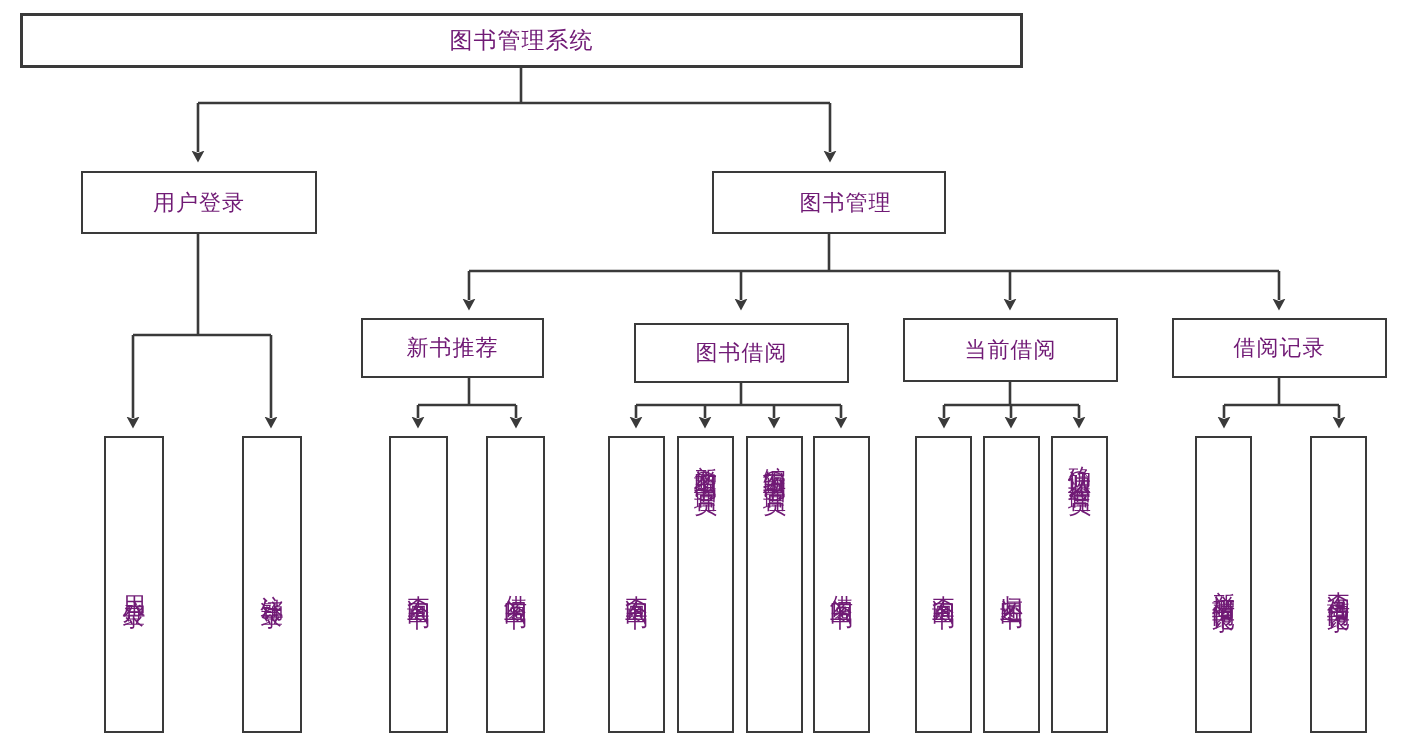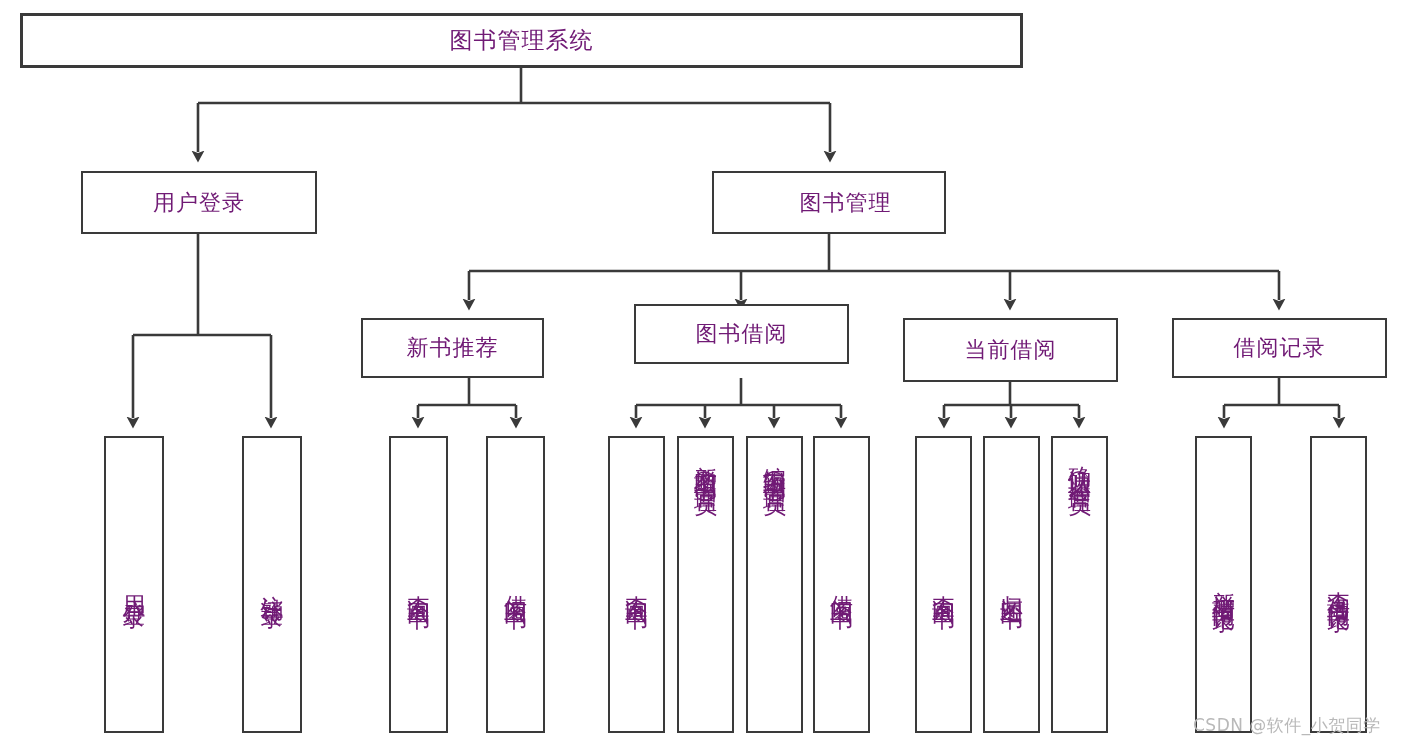--- a/index.html
+++ b/index.html
@@ -130,21 +130,21 @@
   </div>
 
   <div class="node" style="left:712px;top:171px;width:234px;height:63px;padding-left:33px;">
     <span class="lbl">图书管理</span>
   </div>
 
   <div class="node" style="left:361px;top:318px;width:183px;height:60px;">
     <span class="lbl">新书推荐</span>
   </div>
 
-  <div class="node" style="left:634px;top:304px;width:215px;height:60px;">
+  <div class="node" style="left:634px;top:323px;width:215px;height:60px;">
     <span class="lbl">图书借阅</span>
   </div>
 
   <div class="node" style="left:903px;top:318px;width:215px;height:64px;">
     <span class="lbl">当前借阅</span>
   </div>
 
   <div class="node" style="left:1172px;top:318px;width:215px;height:60px;">
     <span class="lbl">借阅记录</span>
   </div>
@@ -194,15 +194,14 @@
   </div>
 
   <div class="node vert mid" style="left:1195px;top:436px;width:57px;height:297px;">
     <span class="lbl">新增借阅记录</span>
   </div>
 
   <div class="node vert mid" style="left:1310px;top:436px;width:57px;height:297px;">
     <span class="lbl">查询借阅记录</span>
   </div>
 
-  <div class="watermark" style="left:1193px;top:714px;">CSDN @软件_小贺同学</div>
 
 </div>
 
 </body></html>

